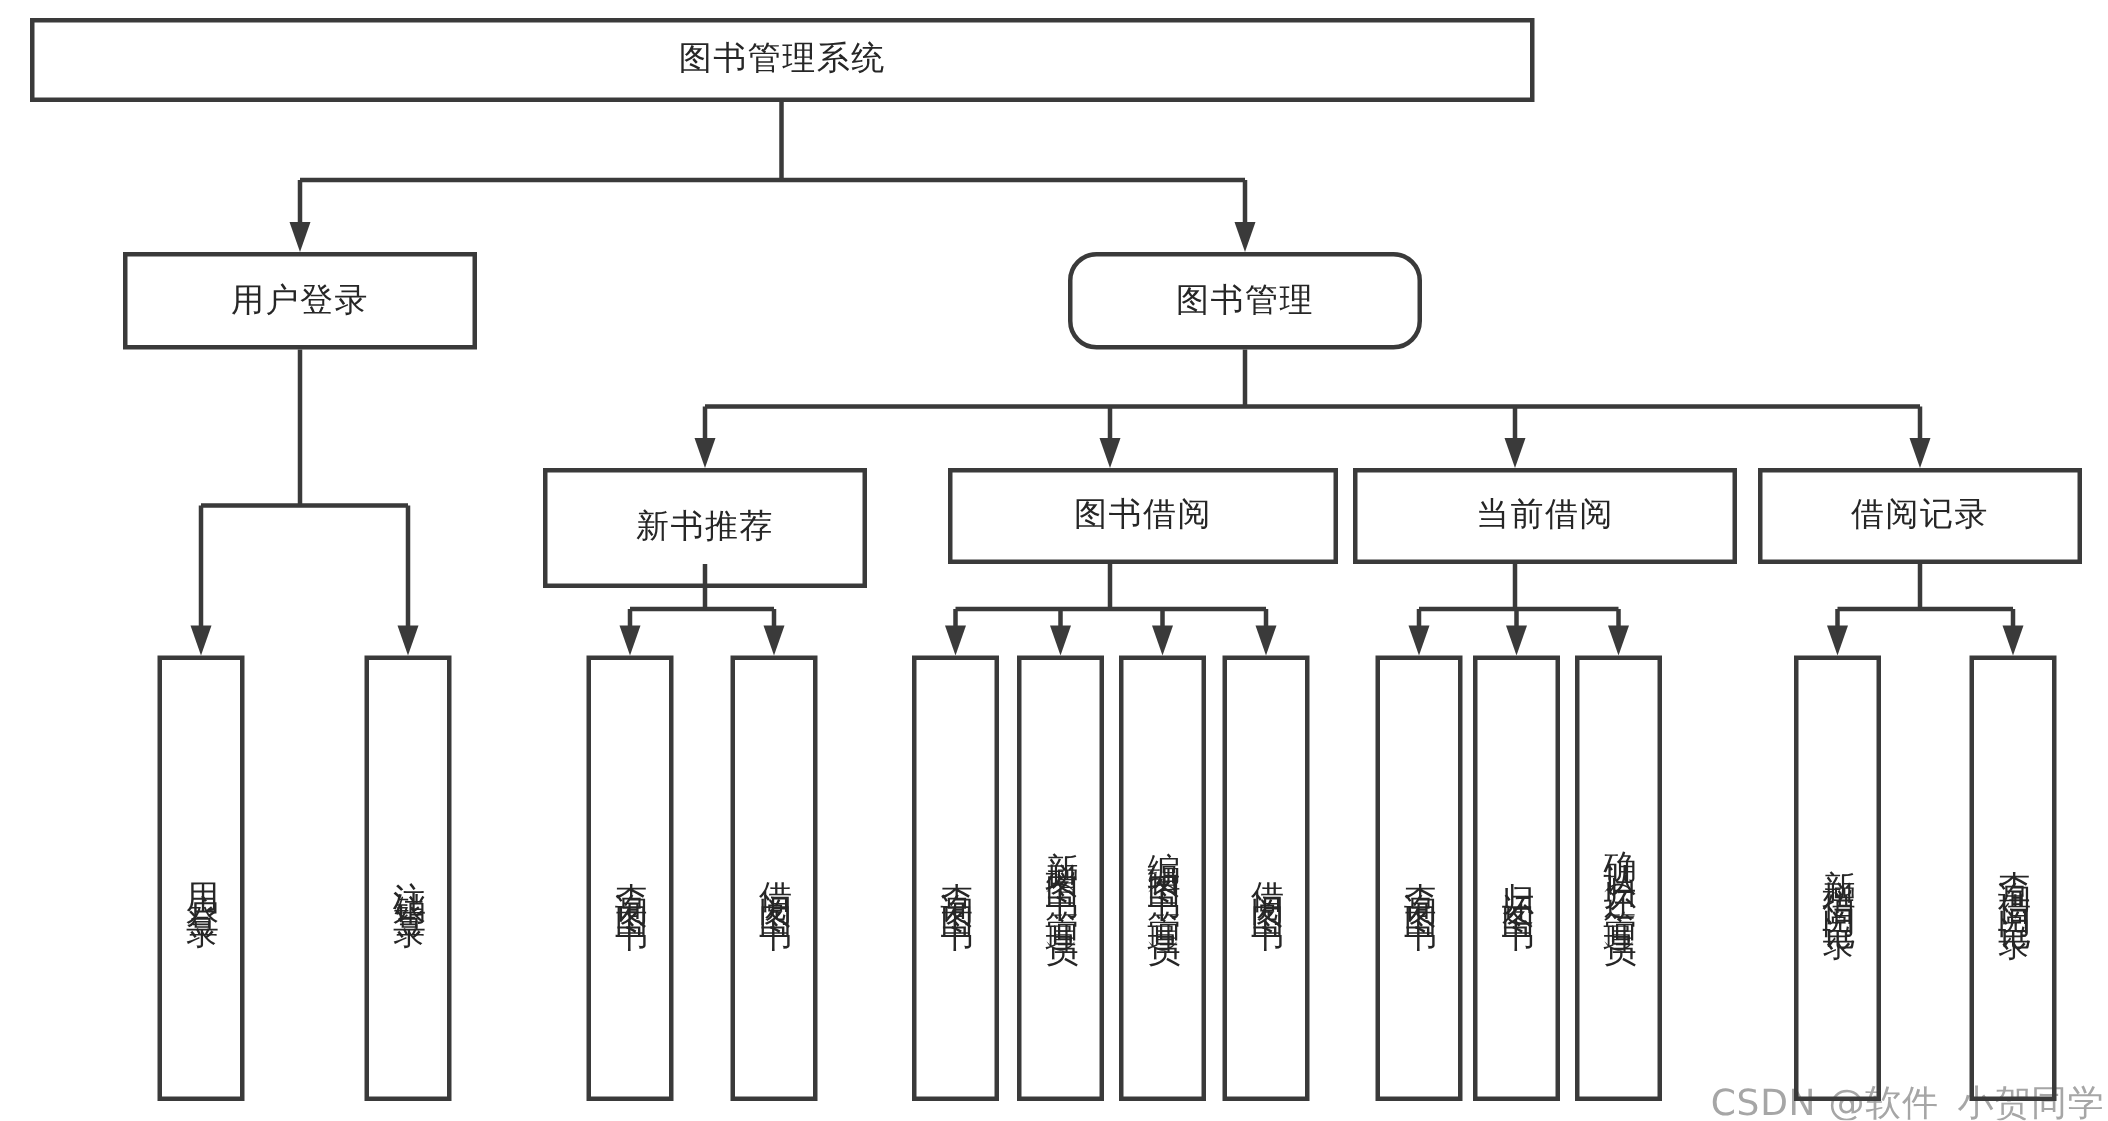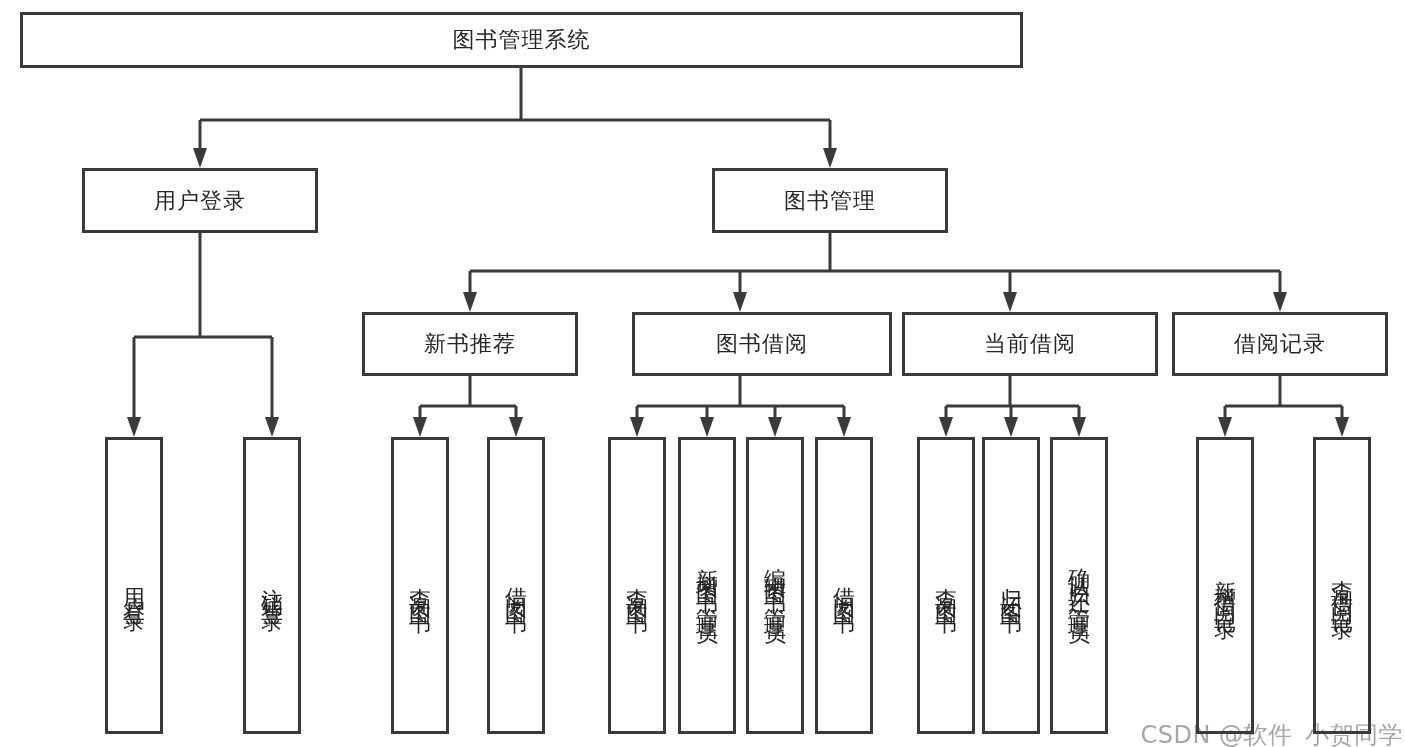--- a/index.html
+++ b/index.html
@@ -90,25 +90,25 @@
     </g>
   </svg>
 
   <div class="node hnode" style="left:20px;top:12px;width:1003px;height:56px;">
     <span class="lbl">图书管理系统</span>
   </div>
 
   <div class="node hnode" style="left:82px;top:168px;width:236px;height:65px;">
     <span class="lbl">用户登录</span>
   </div>
-  <div class="node hnode" style="left:712px;top:168px;width:236px;height:65px;">
+  <div class="node hnode" style="left:712px;top:168px;width:236px;height:65px;border-radius:19px;">
     <span class="lbl">图书管理</span>
   </div>
 
-  <div class="node hnode" style="left:362px;top:312px;width:216px;height:64px;align-items:center;">
+  <div class="node hnode" style="left:362px;top:312px;width:216px;height:80px;align-items:center;">
     <span class="lbl">新书推荐</span>
   </div>
   <div class="node hnode" style="left:632px;top:312px;width:260px;height:64px;">
     <span class="lbl">图书借阅</span>
   </div>
   <div class="node hnode" style="left:902px;top:312px;width:256px;height:64px;">
     <span class="lbl">当前借阅</span>
   </div>
   <div class="node hnode" style="left:1172px;top:312px;width:216px;height:64px;">
     <span class="lbl">借阅记录</span>

